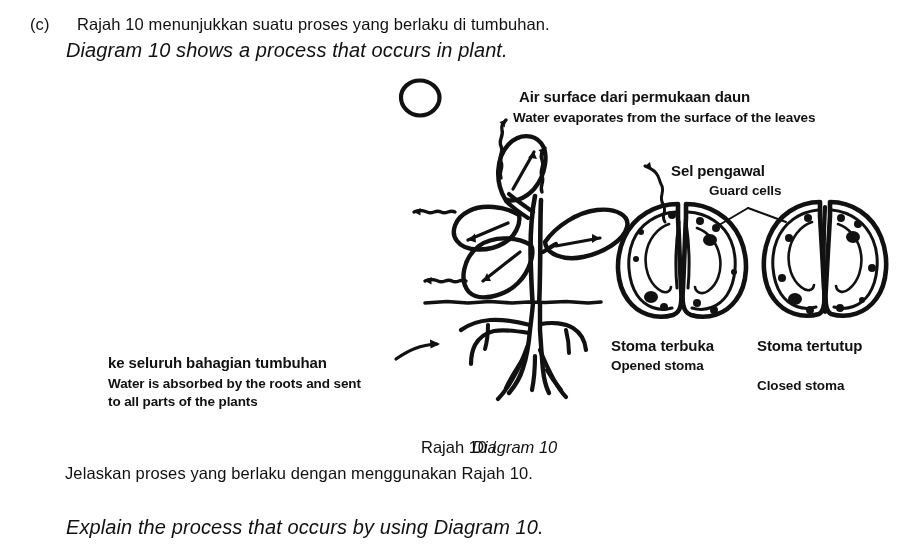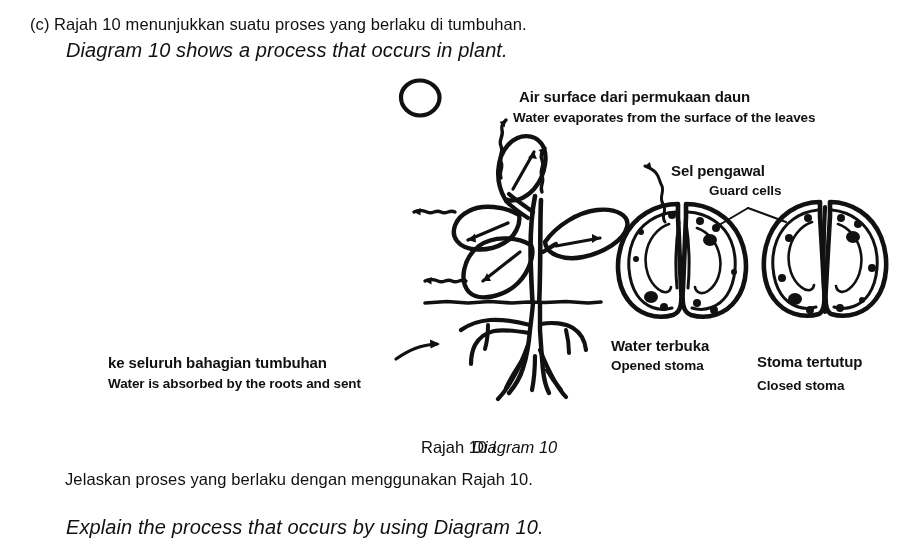--- a/index.html
+++ b/index.html
@@ -69,42 +69,43 @@
     fill: #111111;
     stroke: none;
   }
 </style>
 </head>
 <body>
 
 <div class="page">
 
   <div class="txt q-label" style="left:30px; top:14px;">(c)</div>
-  <div class="txt q-label" style="left:54px; top:14px;">Rajah 10 menunjukkan suatu proses yang berlaku di tumbuhan.</div>
+  <div class="txt q-label" style="left:77px; top:14px;">Rajah 10 menunjukkan suatu proses yang berlaku di tumbuhan.</div>
   <div class="txt q-en" style="left:66px; top:38px;">Diagram 10 shows a process that occurs in plant.</div>
 
   <div class="txt dia-bm" style="left:519px; top:88px;">Air surface dari permukaan daun</div>
   <div class="txt dia-en" style="left:513px; top:110px;">Water evaporates from the surface of the leaves</div>
 
   <div class="txt dia-bm" style="left:671px; top:162px;">Sel pengawal</div>
   <div class="txt dia-en" style="left:709px; top:183px;text-align:center;">Guard cells</div>
 
   <div class="txt dia-bm" style="left:108px; top:354px;">ke seluruh bahagian tumbuhan</div>
   <div class="txt dia-en" style="left:108px; top:376px;">Water is absorbed by the roots and sent</div>
-
-  <div class="txt dia-bm" style="left:611px; top:337px;">Water terbuka</div>
+  <div class="txt dia-en" style="left:108px; top:394px;">to all parts of the plants</div>
+
+  <div class="txt dia-bm" style="left:611px; top:337px;">Stoma terbuka</div>
   <div class="txt dia-en" style="left:611px; top:358px;">Opened stoma</div>
 
-  <div class="txt dia-bm" style="left:757px; top:353px;">Stoma tertutup</div>
+  <div class="txt dia-bm" style="left:757px; top:337px;">Stoma tertutup</div>
   <div class="txt dia-en" style="left:757px; top:378px;">Closed stoma</div>
 
   <div class="txt cap" style="left:421px; top:437px;">Rajah 10 /</div>
   <div class="txt cap" style="left:472px; top:437px; font-style:italic;">Diagram 10</div>
 
-  <div class="txt q-label" style="left:65px; top:463px;margin-top:6px;">Jelaskan proses yang berlaku dengan menggunakan Rajah 10.</div>
+  <div class="txt q-label" style="left:65px; top:463px;">Jelaskan proses yang berlaku dengan menggunakan Rajah 10.</div>
   <div class="txt q-en" style="left:66px; top:487px;margin-top:28px;">Explain the process that occurs by using Diagram 10.</div>
 
   <svg class="art" viewBox="0 0 900 547">
 
     <g>
       <path class="ink" stroke-width="4.2" d="M420 80.5 C430.5 80.5 439.5 88.5 439.5 97.5 C439.5 107 431 115.5 420 115.5
                C409.5 115.5 401 107 401 97.5 C401 88 409.5 80.5 420 80.5 Z"></path>
     </g>
 
     <g>

